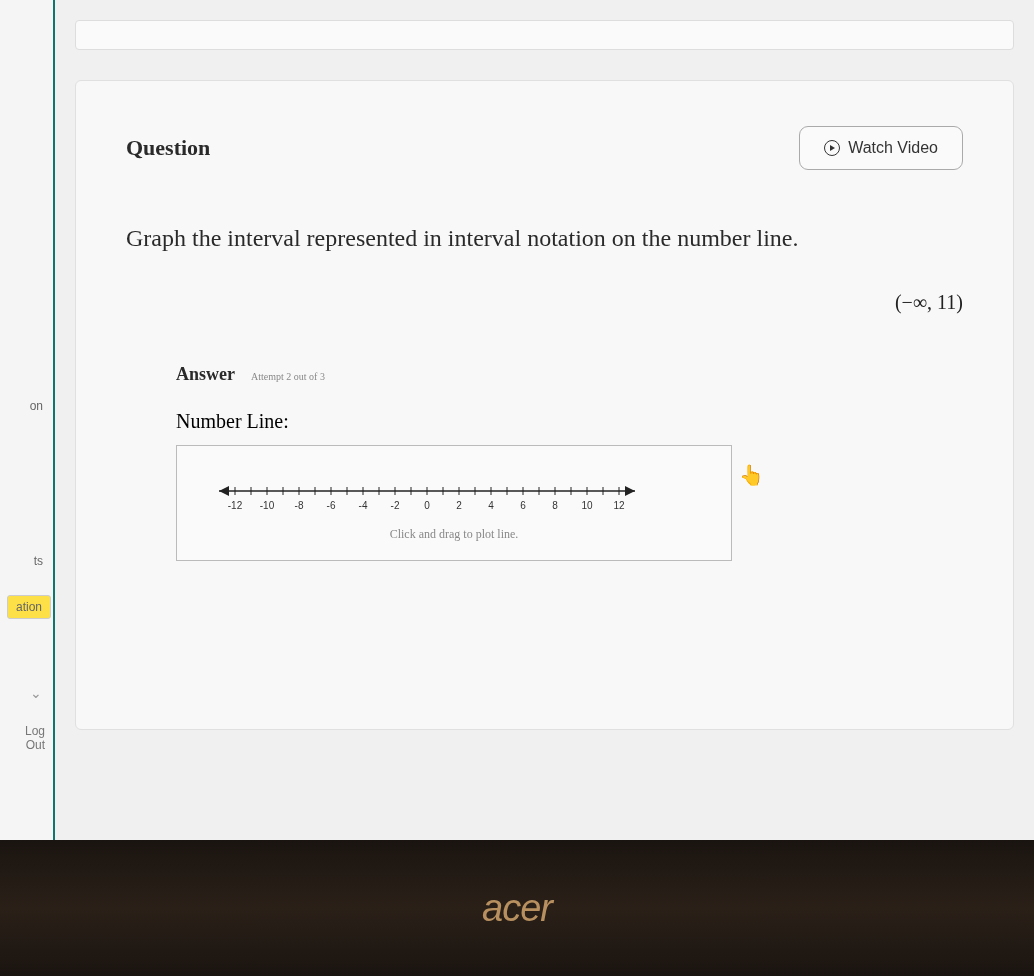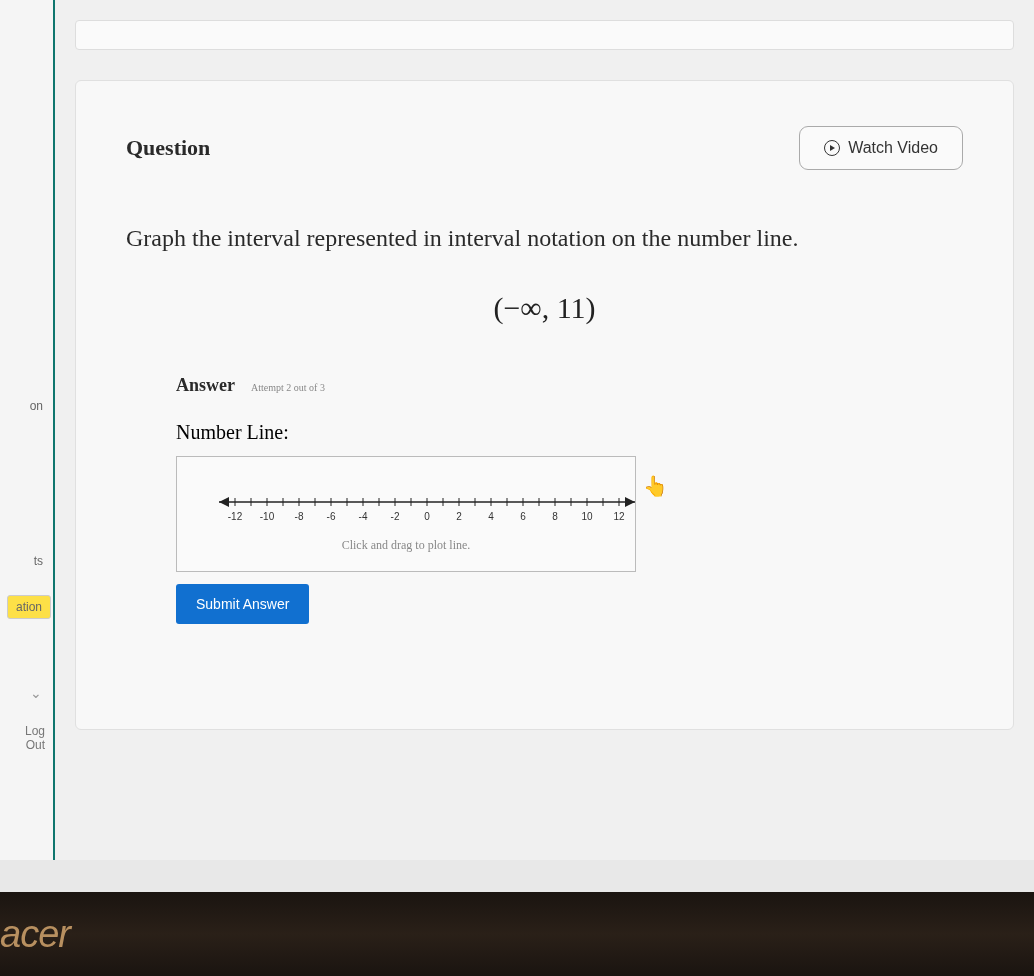--- a/index.html
+++ b/index.html
@@ -110,22 +110,22 @@
       border-top: 3.5px solid transparent;
       border-bottom: 3.5px solid transparent;
     }
     .question-text {
       font-size: 24px;
       color: #2a2a2a;
       margin-bottom: 35px;
       line-height: 1.5;
     }
     .interval-notation {
-      font-size: 30px;
-      text-align: center;
+      font-size: 20px;
+      text-align: right;
       margin-bottom: 50px;
       color: #222;
       font-family: 'Cambria Math', Georgia, serif;
     }
     .answer-section {
       padding-left: 50px;
     }
     .answer-header {
       margin-bottom: 25px;
     }
@@ -146,21 +146,21 @@
       margin-bottom: 12px;
     }
     .number-line-wrapper {
       position: relative;
       display: inline-block;
     }
     .number-line-container {
       border: 1px solid #bbb;
       background: #fafafa;
       padding: 30px 30px 18px 30px;
-      width: 460px;
+      width: 556px;
       position: relative;
     }
     .number-line-svg {
       width: 440px;
       height: 45px;
     }
     .hint-text {
       text-align: center;
       font-size: 12px;
       color: #888;
@@ -182,25 +182,25 @@
       border-radius: 3px;
       margin-top: 12px;
       cursor: pointer;
       font-family: Arial, sans-serif;
     }
     .bezel {
       position: absolute;
       bottom: 0;
       left: 0;
       right: 0;
-      height: 84px;
+      height: 136px;
       background: linear-gradient(180deg, #1a1410 0%, #2a2018 50%, #1a1410 100%);
       display: flex;
       align-items: center;
-      justify-content: flex-start;
+      justify-content: center;
     }
     .brand-logo {
       color: #b89060;
       font-size: 38px;
       font-style: italic;
       font-family: 'Segoe UI', Arial, sans-serif;
       font-weight: 300;
       letter-spacing: -1px;
     }
     .tick-label {
@@ -288,22 +288,19 @@
               <text x="316" y="33" class="tick-label">6</text>
               <text x="348" y="33" class="tick-label">8</text>
               <text x="380" y="33" class="tick-label">10</text>
               <text x="412" y="33" class="tick-label">12</text>
             </svg>
           <div class="hint-text">Click and drag to plot line.</div>
         </div>
         <span class="cursor-hand">👆</span>
       </div>
 
-      <div>
-        <button class="submit-btn">Submit Answer</button>
-      </div>
     </div>
   </div>
 </div>
 
 <div class="bezel">
   <div class="brand-logo">acer</div>
 </div>
 
 </body></html>

